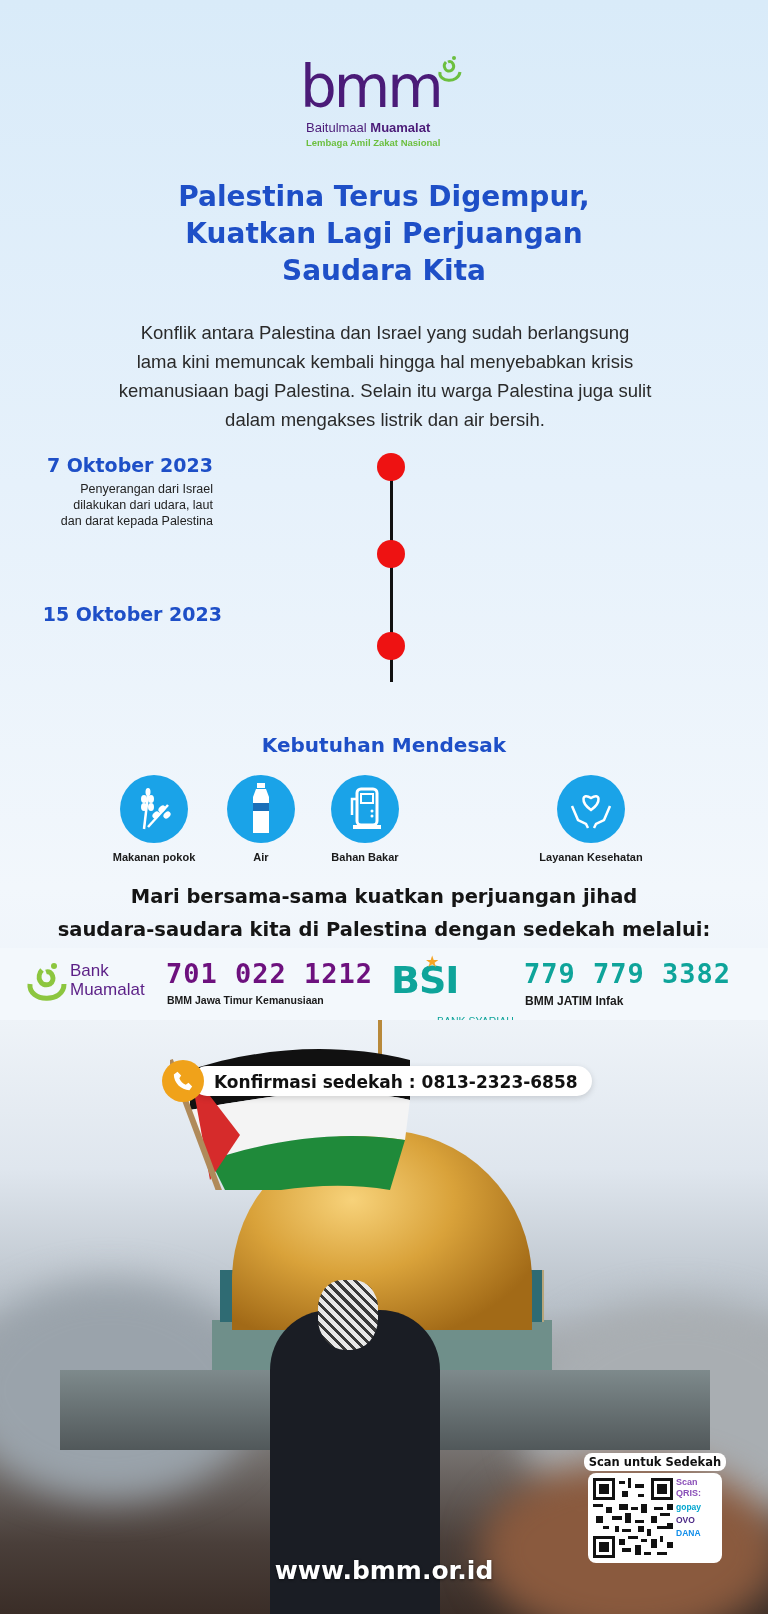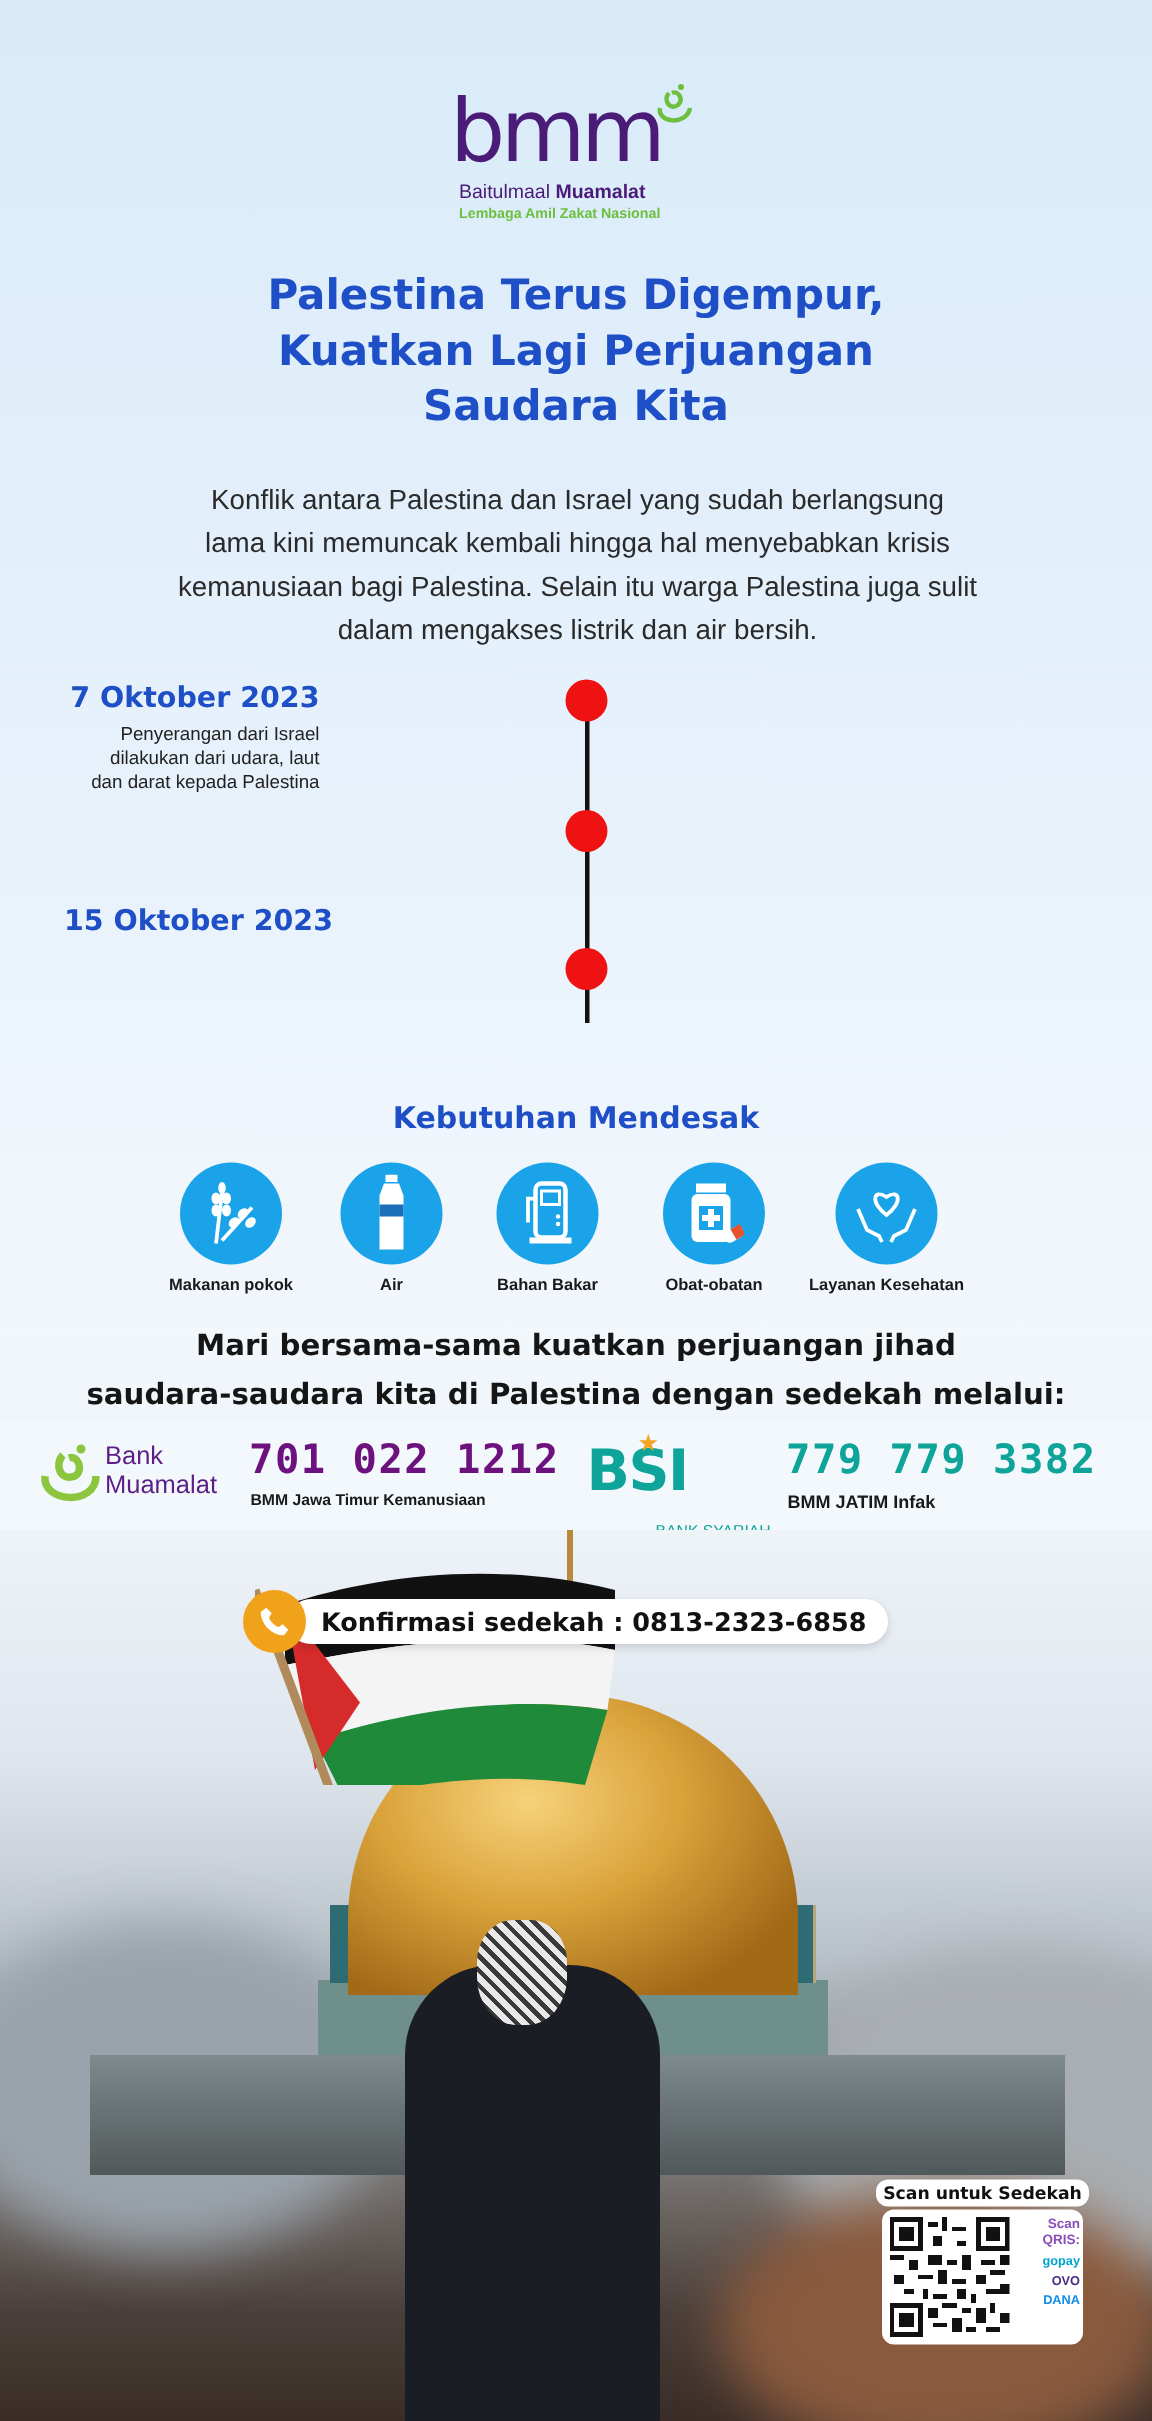--- a/index.html
+++ b/index.html
@@ -67,21 +67,21 @@
 
   .confirm { position: absolute; left: 162px; top: 1060px; height: 42px; }
   .confirm-pill { position: absolute; left: 30px; top: 6px; width: 400px; height: 30px; background: #ffffff; border-radius: 16px; box-shadow: 0 2px 6px rgba(0,0,0,0.15); }
   .confirm-text { position: absolute; left: 52px; top: 12px; font-family: "DejaVu Sans", sans-serif; font-weight: bold; font-size: 17px; color: #111; white-space: nowrap; }
   .phone-circle { position: absolute; left: 0; top: 0; width: 42px; height: 42px; border-radius: 50%; background: #f0a21a; display: flex; align-items: center; justify-content: center; }
 
   .qr-box { position: absolute; left: 588px; top: 1453px; width: 134px; height: 112px; }
   .qr-title { position: absolute; left: -4px; top: 0; width: 142px; height: 18px; background: #fff; border-radius: 8px; font-family: "DejaVu Sans", sans-serif; font-weight: bold; font-size: 11.5px; color: #111; text-align: center; line-height: 18px; }
   .qr-card { position: absolute; left: 0; top: 20px; width: 134px; height: 90px; background: #fff; border-radius: 8px; }
   .qr-code { position: absolute; left: 5px; top: 5px; width: 80px; height: 80px; }
-  .qr-side { position: absolute; left: 88px; top: 4px; width: 44px; text-align: right; }
+  .qr-side { position: absolute; left: 88px; top: 4px; width: 44px; text-align: left; }
   .qr-scan { font-size: 9px; font-weight: bold; color: #8a4fb8; line-height: 11px; }
   .wallet { font-size: 8.5px; font-weight: bold; margin-top: 3px; white-space: nowrap; }
 
   .website { position: absolute; left: 0; width: 768px; top: 1556px; text-align: center; font-family: "DejaVu Sans", sans-serif; font-weight: bold; font-size: 25px; color: #ffffff; text-shadow: 0 1px 3px rgba(0,0,0,0.5); }
 </style>
 </head>
 <body>
 
 <div class="poster">
 
@@ -164,33 +164,20 @@
         <svg width="36" height="44" viewBox="0 0 36 44">
             <rect x="10" y="2" width="20" height="36" rx="4" fill="none" stroke="#fff" stroke-width="3"></rect>
             <rect x="14" y="7" width="12" height="9" fill="none" stroke="#fff" stroke-width="2"></rect>
             <rect x="6" y="38" width="28" height="4" fill="#fff"></rect>
             <path d="M10 12 H5 V28" fill="none" stroke="#fff" stroke-width="2.5"></path>
             <circle cx="25" cy="24" r="1.5" fill="#fff"></circle>
             <circle cx="25" cy="29" r="1.5" fill="#fff"></circle>
           </svg>
       </div>
       <div class="need-label">Bahan Bakar</div>
-    </div>
-    <div class="need" style="left:406px">
-      <div class="need-icon">
-        <svg width="40" height="44" viewBox="0 0 40 44">
-            <rect x="8" y="2" width="20" height="6" fill="#fff"></rect>
-            <rect x="5" y="9" width="26" height="32" rx="4" fill="#fff"></rect>
-            <rect x="10" y="17" width="16" height="16" fill="#1aa3e8"></rect>
-            <path d="M18 19 V31 M12 25 H24" stroke="#fff" stroke-width="4"></path>
-            <rect x="26" y="32" width="14" height="8" rx="4" fill="#fff" transform="rotate(-30 33 36)"></rect>
-            <rect x="33" y="32" width="7" height="8" fill="#e8532e" transform="rotate(-30 33 36)"></rect>
-          </svg>
-      </div>
-      <div class="need-label">Obat-obatan</div>
     </div>
     <div class="need" style="left:521px">
       <div class="need-icon">
         <svg width="46" height="42" viewBox="0 0 46 42">
             <path d="M23 22 C12 14, 14 4, 23 10 C32 4, 34 14, 23 22 Z" fill="none" stroke="#fff" stroke-width="2.5"></path>
             <path d="M4 18 L10 32 L18 36 L20 40" fill="none" stroke="#fff" stroke-width="2.5"></path>
             <path d="M42 18 L36 32 L28 36 L26 40" fill="none" stroke="#fff" stroke-width="2.5"></path>
           </svg>
       </div>
       <div class="need-label">Layanan Kesehatan</div>
@@ -310,14 +297,15 @@
       <div class="qr-side">
         <div class="qr-scan">Scan</div>
         <div class="qr-scan">QRIS:</div>
         <div class="wallet" style="color:#00a5cf">gopay</div>
         <div class="wallet" style="color:#4c2a86">OVO</div>
         <div class="wallet" style="color:#118eea">DANA</div>
       </div>
     </div>
   </div>
 
+  <div class="website">www.bmm.or.id</div>
 
 </div>
 
 </body></html>

